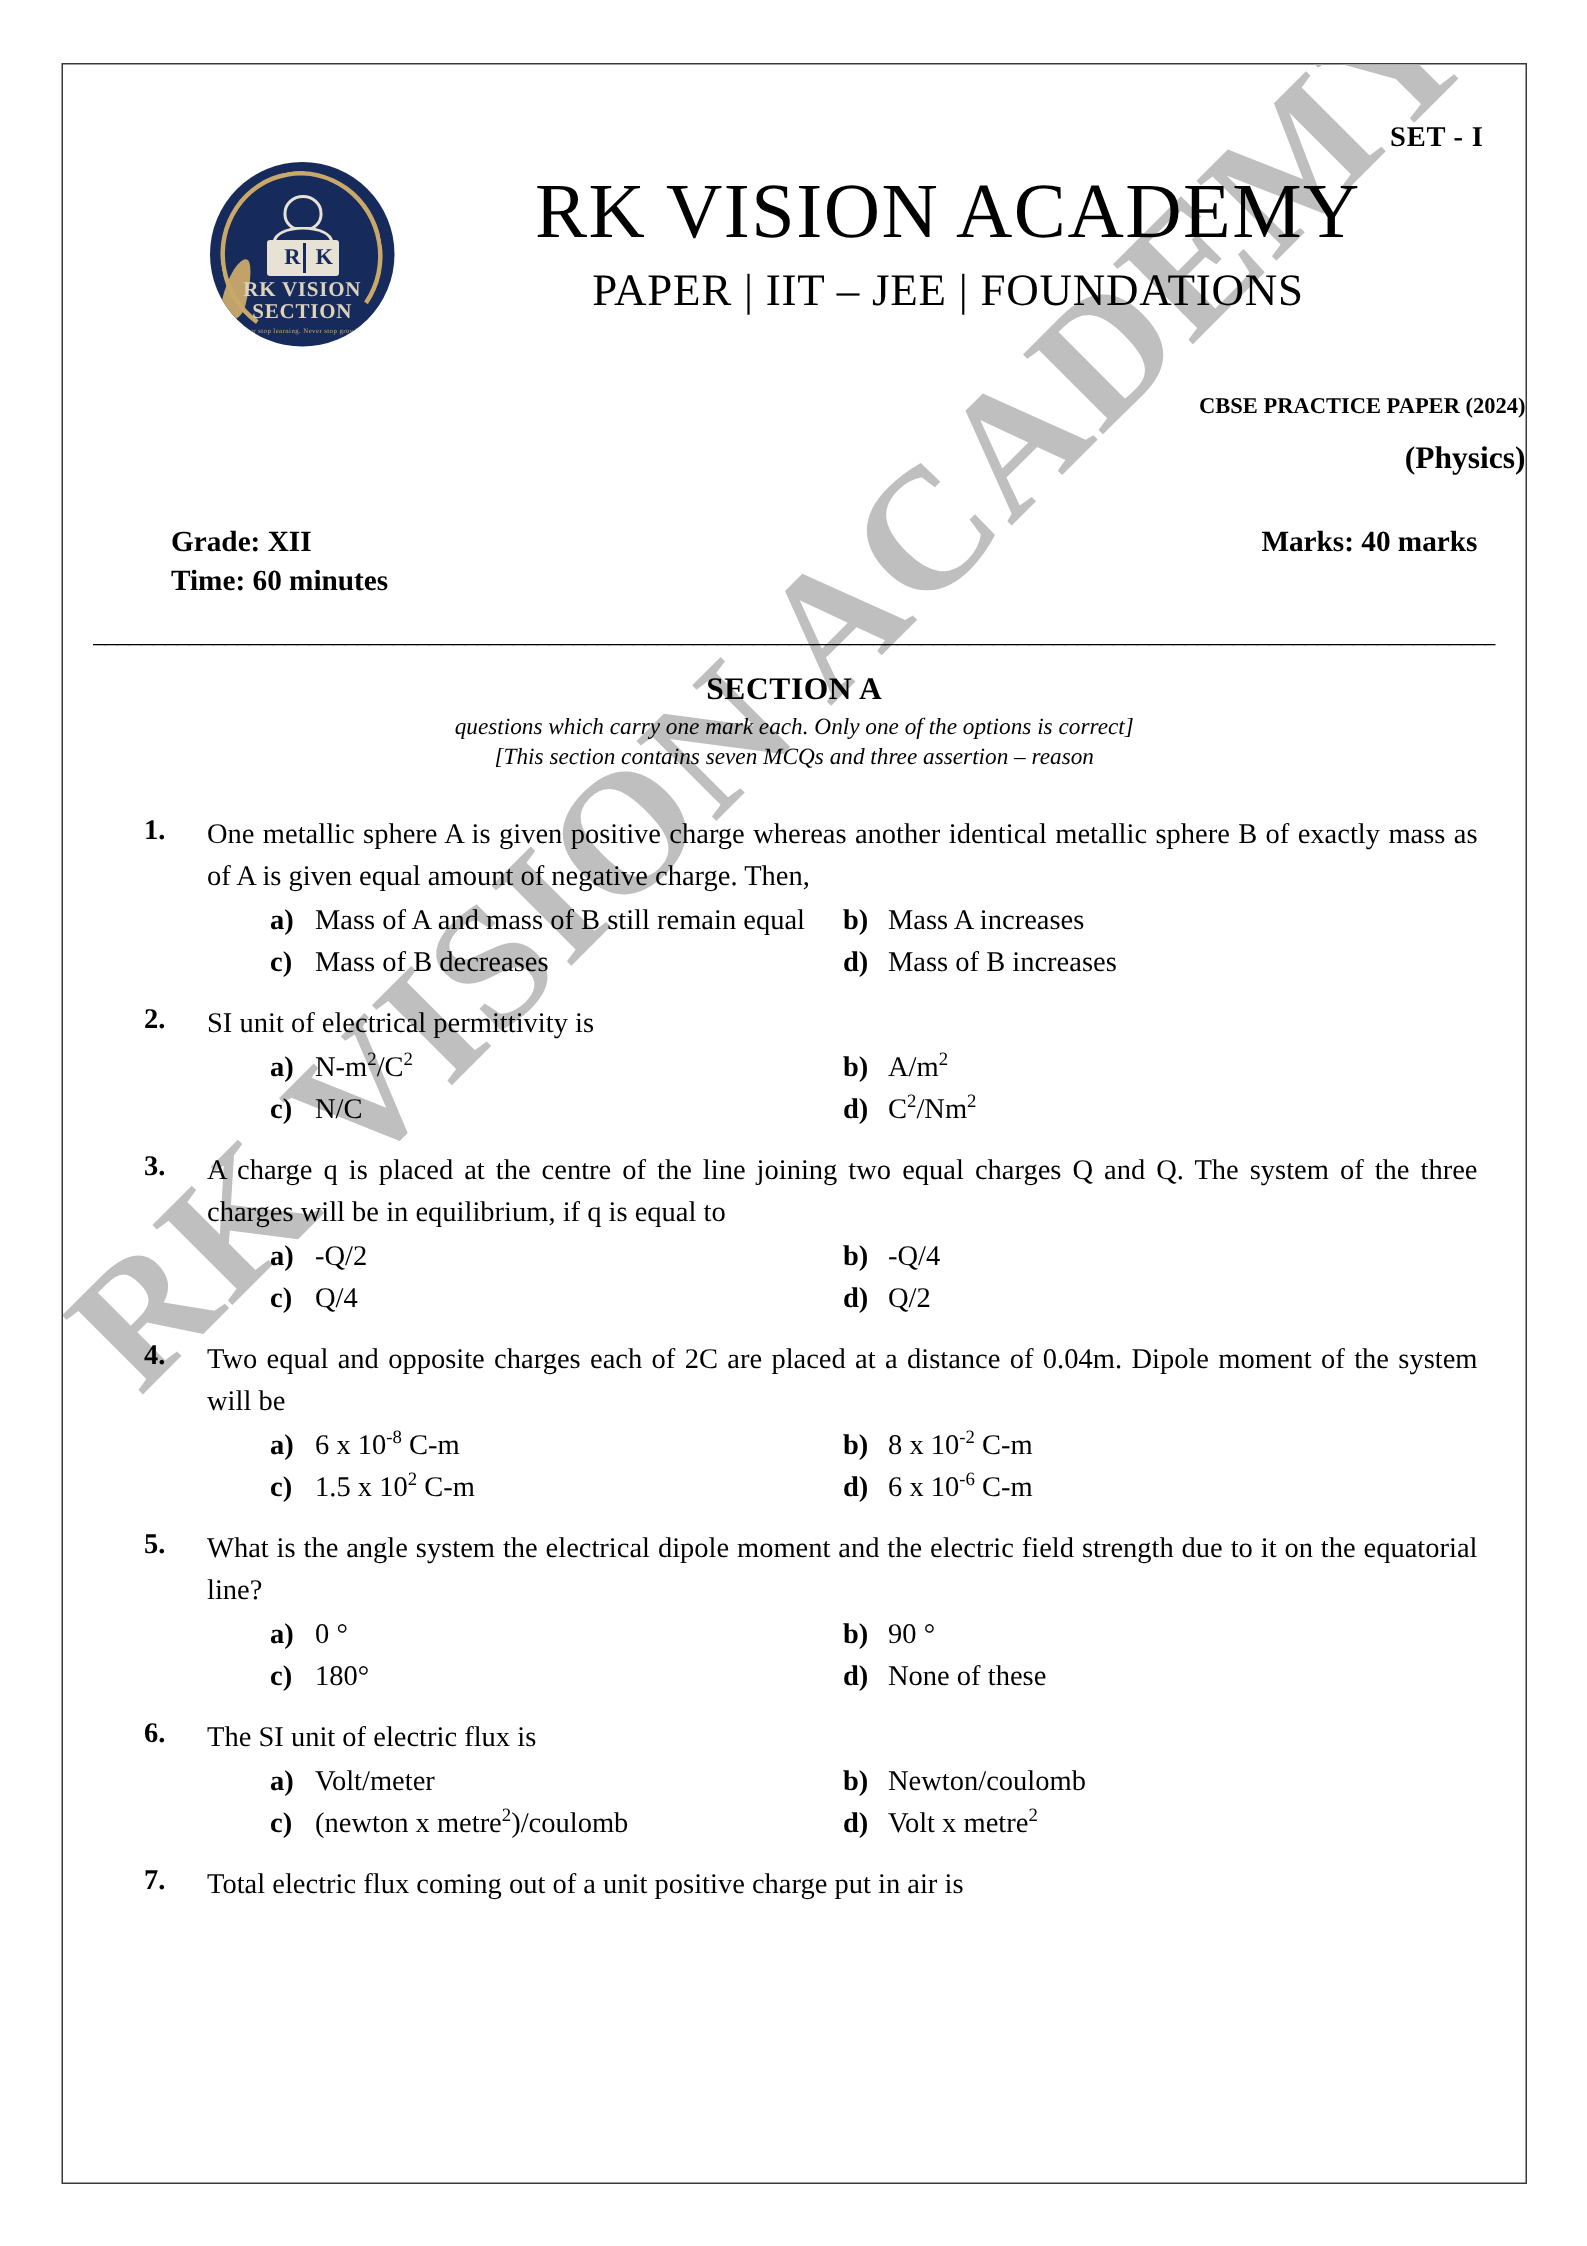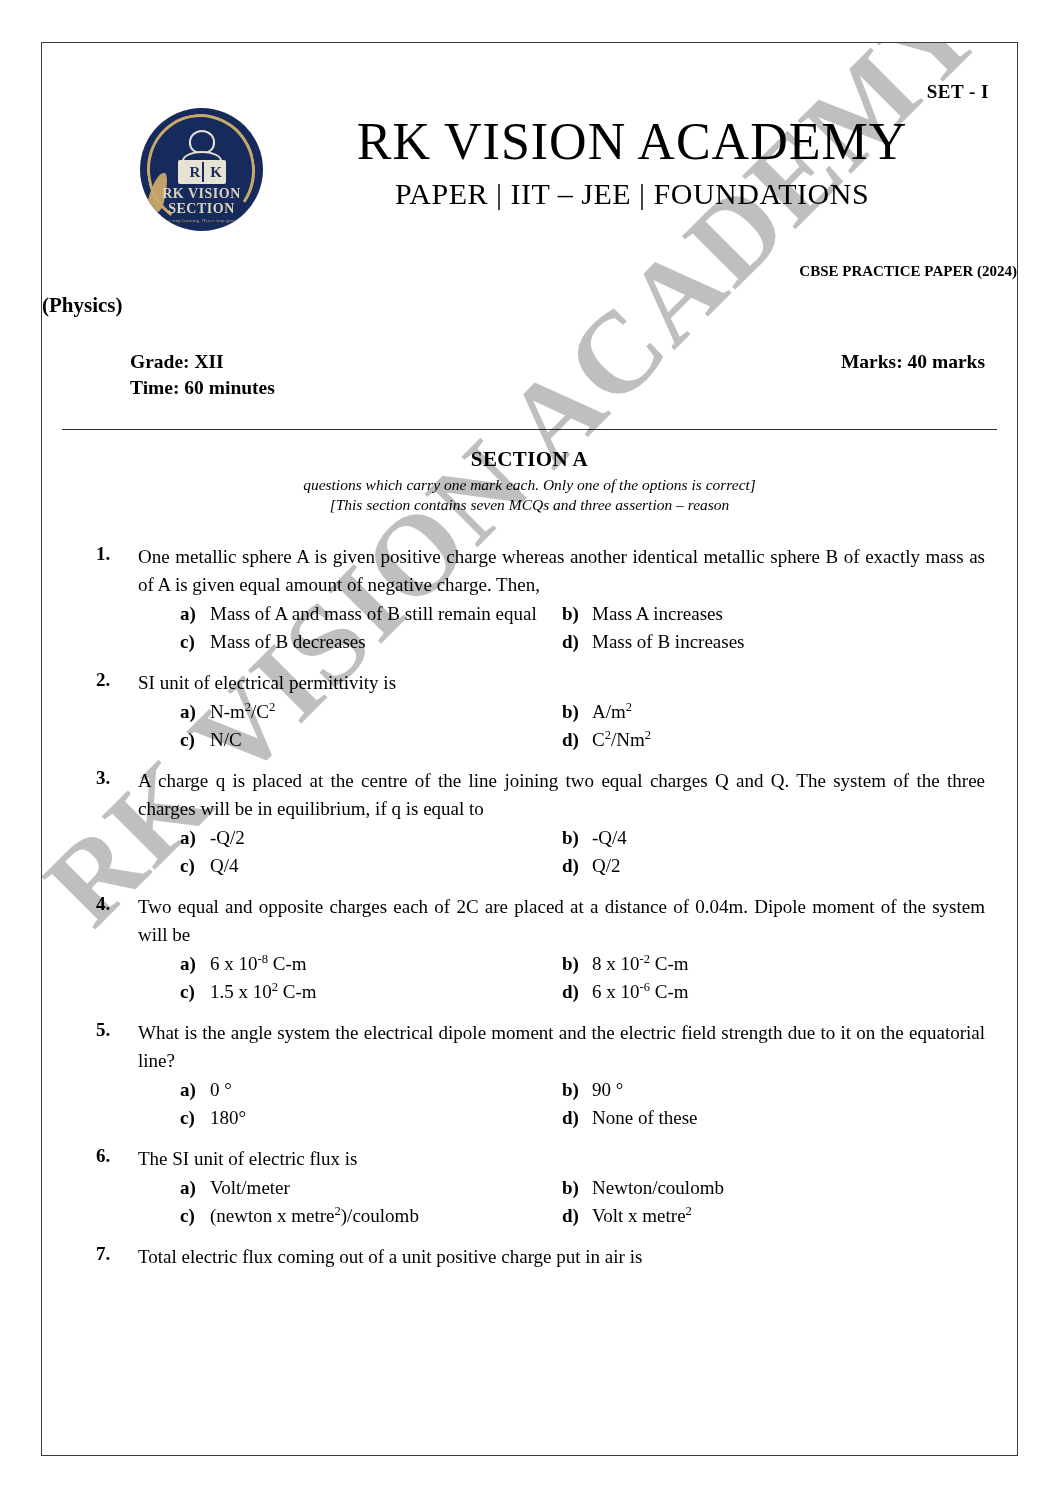--- a/index.html
+++ b/index.html
@@ -169,29 +169,29 @@
   .paper-title {
     position: absolute;
     left: 0; right: 0; top: 220px;
     text-align: right;
     font-weight: 700;
     font-size: 15px;
   }
   .paper-subject {
     position: absolute;
     left: 0; right: 0; top: 250px;
-    text-align: left;
+    text-align: right;
     font-weight: 700;
     font-size: 21px;
   }
 
   
   .meta {
     position: absolute;
-    left: 88px; right: 32px; top: 306px;
+    left: 72px; right: 32px; top: 306px;
     font-weight: 700;
     font-size: 19.5px;
     line-height: 26px;
   }
   .meta-row { display: flex; justify-content: space-between; }
   .meta-left { white-space: nowrap; }
   .meta-right { white-space: nowrap; }
 
   .hr-underscore {
     position: absolute;

